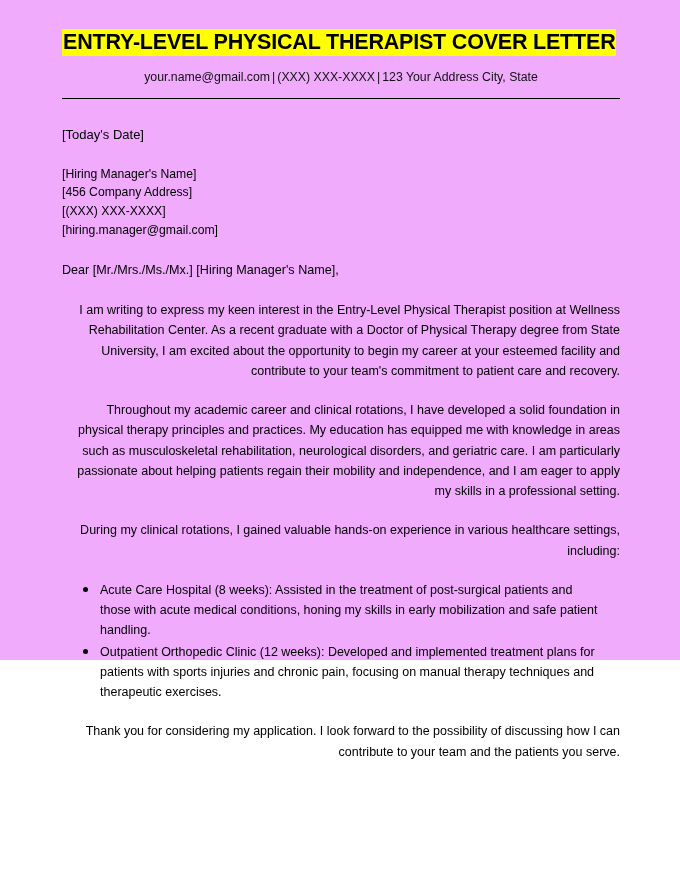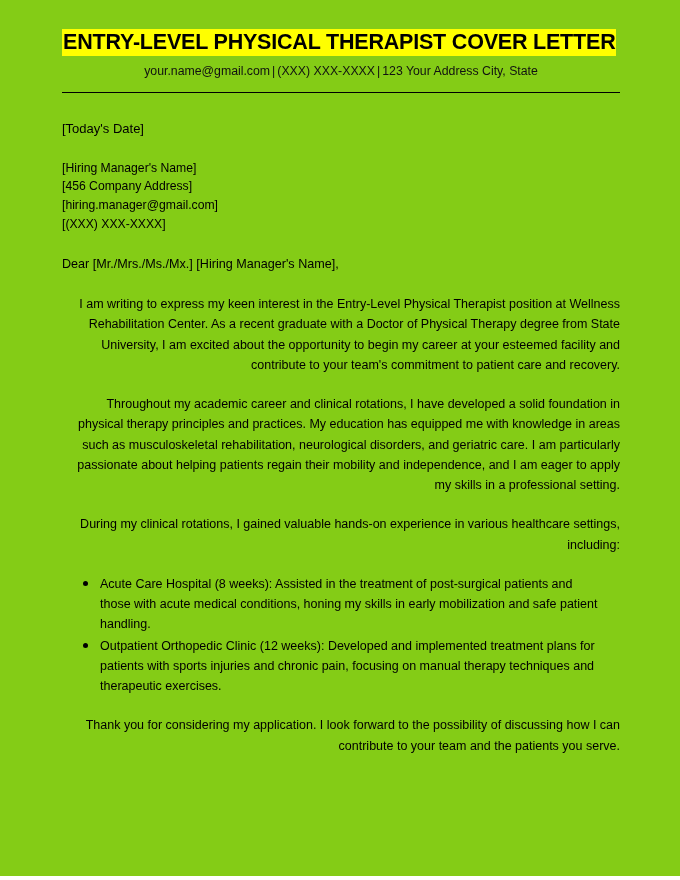--- a/index.html
+++ b/index.html
@@ -10,24 +10,24 @@
   body {
     width: 680px;
     height: 880px;
     font-family: "Liberation Sans", sans-serif;
     color: #000000;
     overflow: hidden;
   }
 
   .page {
     width: 680px;
-    height: 876px;
+    height: 660px;
     box-sizing: border-box;
     padding: 0;
-    background: #84cc16;
+    background: #f0abfc;
     position: relative;
   }
 
   .content {
     position: absolute;
     left: 62px;
     top: 0;
     width: 558px;
   }
 
@@ -49,21 +49,21 @@
     background: #ffff00;
     padding: 1px 1px 2px 1px;
     box-decoration-break: clone;
     -webkit-box-decoration-break: clone;
   }
 
   .contact-line {
     text-align: center;
     font-size: 12.3px;
     line-height: 1.4;
-    margin-top: 8px;
+    margin-top: 14px;
     color: #111111;
   }
   .contact-sep {
     padding: 0 2px;
   }
 
   .header-rule {
     border: 0;
     border-top: 1.6px solid #000000;
     margin: 12px 0 0 0;
@@ -150,22 +150,22 @@
       <hr class="header-rule">
     </div>
 
     <div class="body-block">
 
       <div class="date-line">[Today's Date]</div>
 
       <div class="recipient-block">
         <div>[Hiring Manager's Name]</div>
         <div>[456 Company Address]</div>
+        <div>[(XXX) XXX-XXXX]</div>
         <div>[hiring.manager@gmail.com]</div>
-        <div>[(XXX) XXX-XXXX]</div>
       </div>
 
       <div class="salutation">Dear [Mr./Mrs./Ms./Mx.] [Hiring Manager's Name],</div>
 
       <p class="para">I am writing to express my keen interest in the Entry-Level Physical Therapist position at Wellness Rehabilitation Center. As a recent graduate with a Doctor of Physical Therapy degree from State University, I am excited about the opportunity to begin my career at your esteemed facility and contribute to your team's commitment to patient care and recovery.</p>
 
       <p class="para">Throughout my academic career and clinical rotations, I have developed a solid foundation in physical therapy principles and practices. My education has equipped me with knowledge in areas such as musculoskeletal rehabilitation, neurological disorders, and geriatric care. I am particularly passionate about helping patients regain their mobility and independence, and I am eager to apply my skills in a professional setting.</p>
 
       <p class="para list-intro">During my clinical rotations, I gained valuable hands-on experience in various healthcare settings, including:</p>
 

